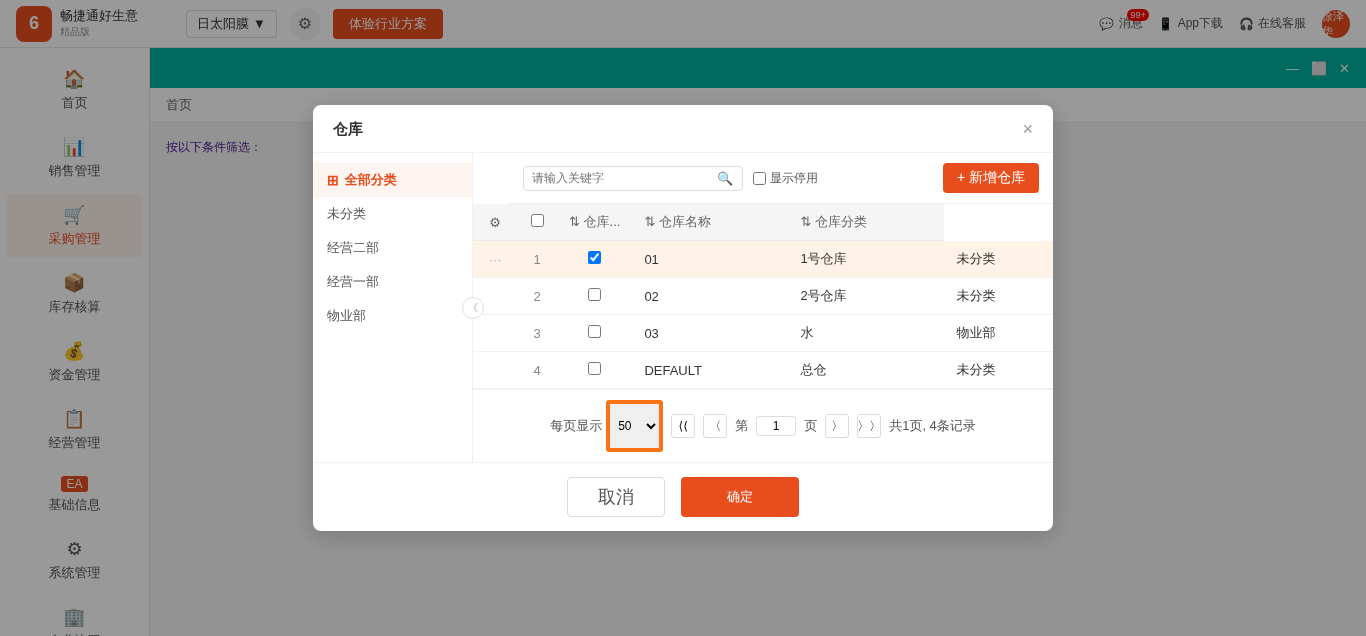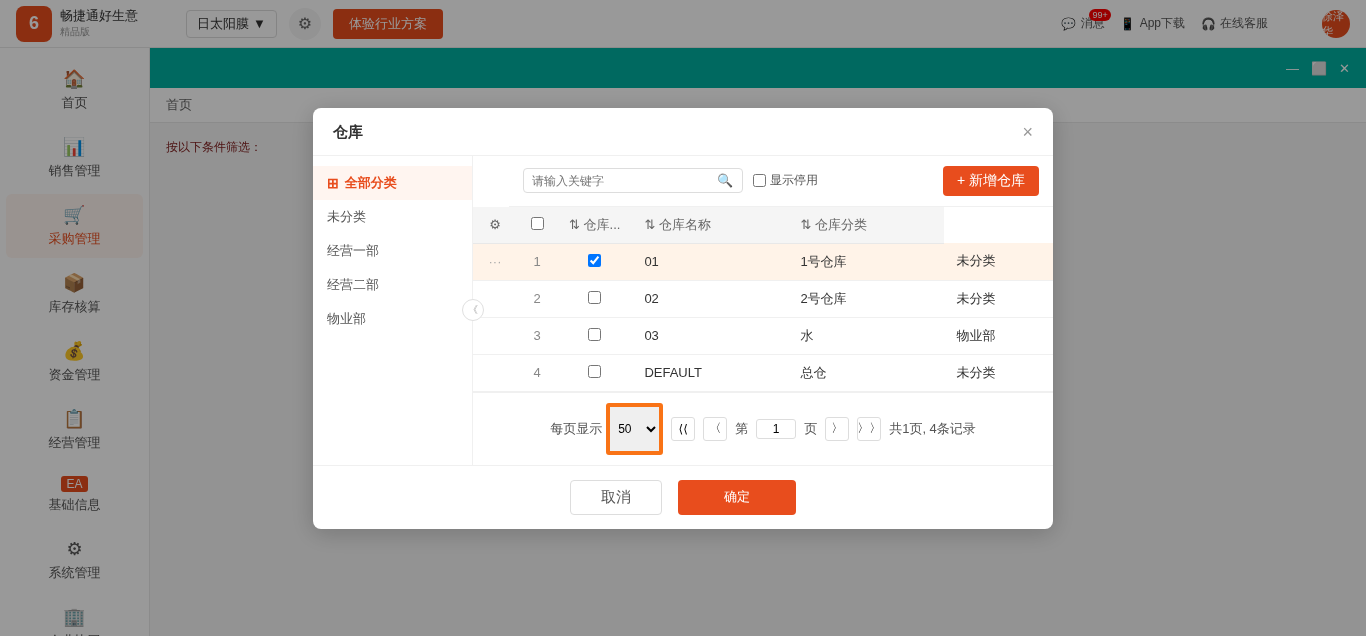--- a/index.html
+++ b/index.html
@@ -81,21 +81,20 @@
       color: #fff;
       font-size: 9px;
       padding: 1px 3px;
       border-radius: 8px;
       position: absolute;
       top: -6px; right: -6px;
     }
     .avatar-area {
       display: flex; align-items: center; gap: 4px;
       cursor: pointer;
-      margin-left: 38px;
     }
     .avatar {
       width: 28px; height: 28px;
       background: #e84d1d;
       border-radius: 50%;
       display: flex; align-items: center; justify-content: center;
       color: #fff; font-size: 12px;
     }
 
     
@@ -350,21 +349,21 @@
       justify-content: center;
       gap: 16px;
       padding: 14px 20px;
       border-top: 1px solid #f0f0f0;
     }
     .btn-cancel {
       background: #fff;
       border: 1px solid #ddd;
       padding: 7px 30px;
       border-radius: 4px;
-      font-size: 15px;
+      font-size: 18px;
       cursor: pointer;
       color: #555;
       text-align: center;
     }
     .btn-confirm {
       background: #e84d1d;
       border: none;
       padding: 7px 46px;
       border-radius: 4px;
       font-size: 13px;
@@ -373,21 +372,21 @@
     }
 
     
     .bg-content {
       padding: 16px;
     }
     .filter-row {
       display: flex; gap: 8px; align-items: center; flex-wrap: wrap;
       margin-bottom: 12px;
     }
-    .filter-label { font-size: 12px; color: #7f1d1d; }
+    .filter-label { font-size: 12px; color: #4c1d95; }
 
     .teal-top-bar {
       background: #00b0a0;
       height: 40px;
       display: flex;
       align-items: center;
       justify-content: flex-end;
       padding: 0 16px;
       gap: 12px;
     }
@@ -510,24 +509,24 @@
 
       <div class="category-panel">
         <div class="category-all">
           <span class="grid-icon">⊞</span>
           <span>全部分类</span>
         </div>
         <div class="category-item">
           <span>未分类</span>
         </div>
         <div class="category-item">
+          <span>经营二部</span>
+        </div>
+        <div class="category-item">
           <span>经营一部</span>
-        </div>
-        <div class="category-item">
-          <span>经营二部</span>
         </div>
         <div class="category-item">
           <span>物业部</span>
         </div>
         <div class="collapse-btn">《</div>
       </div>
 
       <div class="table-panel">
 
         <div class="table-toolbar">

